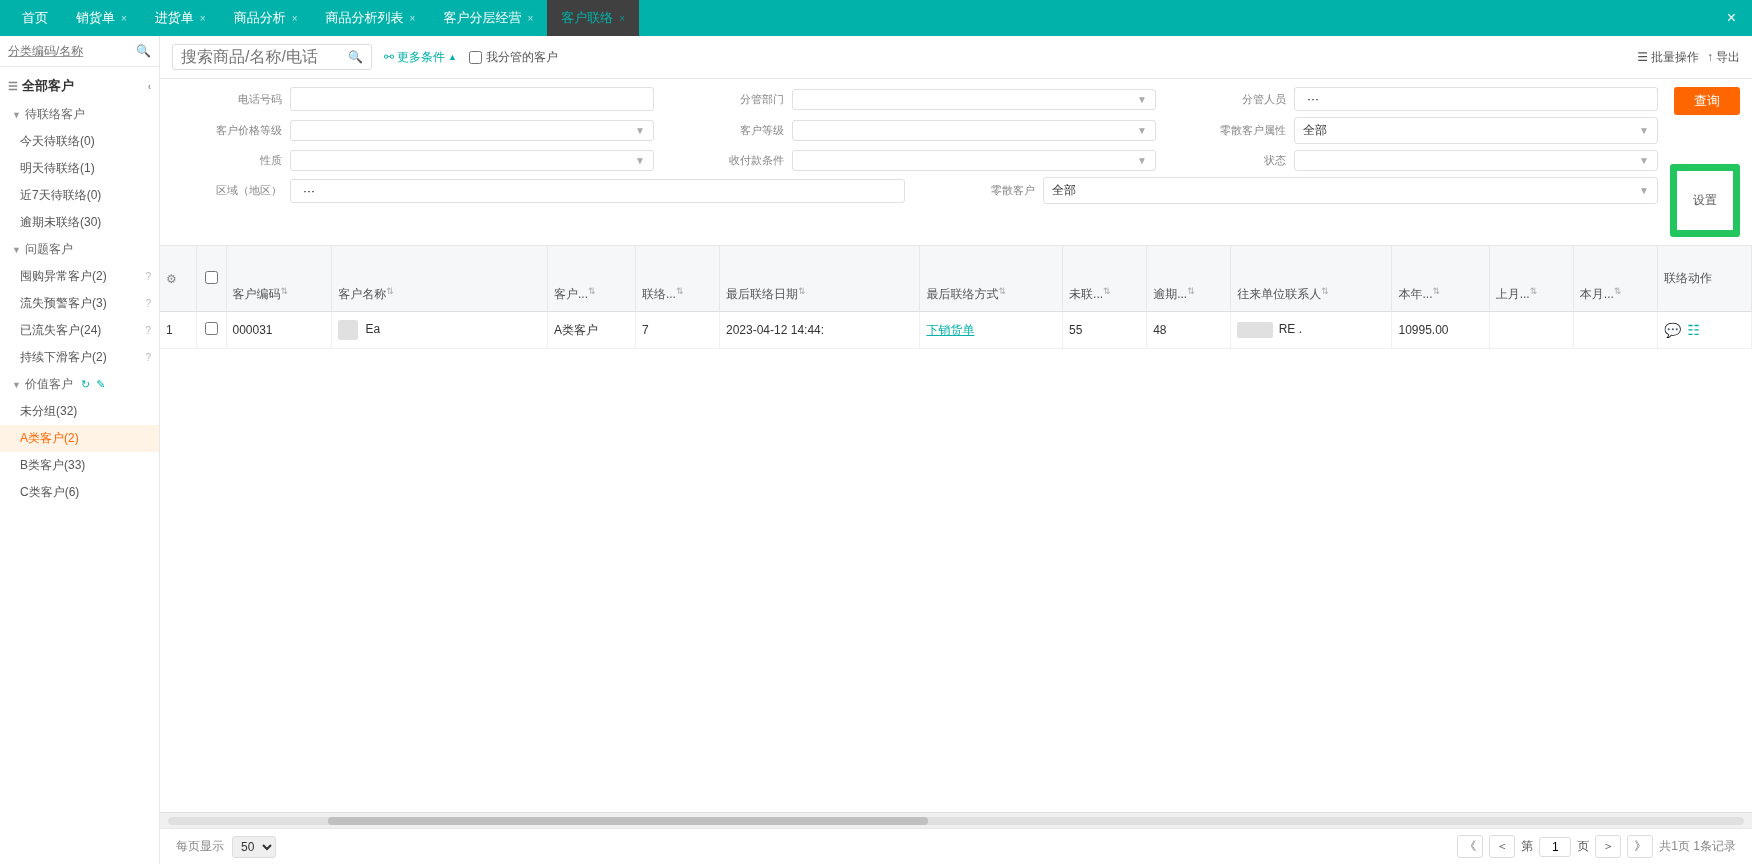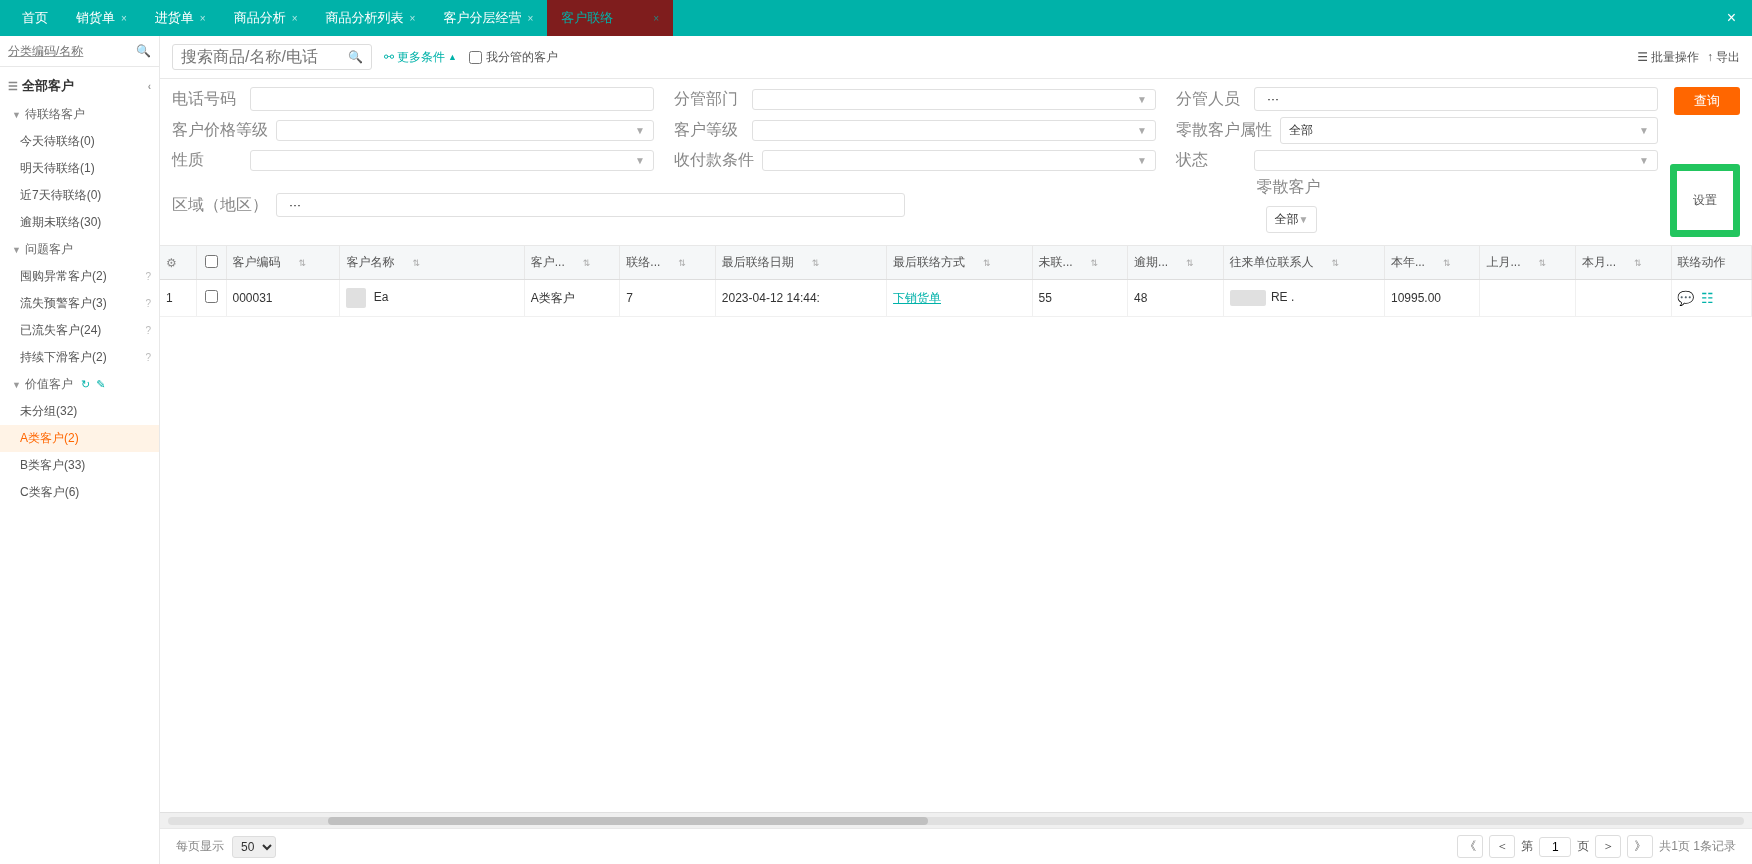--- a/index.html
+++ b/index.html
@@ -19,23 +19,22 @@
       padding: 0 14px;
       height: 36px;
       display: flex;
       align-items: center;
       cursor: pointer;
       font-size: 13px;
       position: relative;
       white-space: nowrap;
     }
     .top-nav .nav-item.active {
-      background: #7f1d1d;
+      background: #404040;
       color: #00b2a9;
-      gap: 34px;
     }
     .top-nav .nav-item .close-btn {
       margin-left: 6px;
       font-size: 10px;
       opacity: 0.7;
     }
     .top-nav .window-close {
       margin-left: auto;
       color: #fff;
       font-size: 16px;
@@ -194,23 +193,25 @@
     }
     .filter-row:last-child { margin-bottom: 0; }
     .filter-field {
       display: flex;
       align-items: center;
       flex: 1;
       gap: 8px;
     }
     .filter-label {
       color: #888;
-      font-size: 16px;
+      font-size: 11px;
       min-width: 70px;
+      text-align: right;
       white-space: nowrap;
+      margin-left: 40px;
     }
     .filter-input {
       flex: 1;
       border: 1px solid #e0e0e0;
       border-radius: 3px;
       padding: 4px 8px;
       font-size: 12px;
       color: #333;
       outline: none;
       background: #fff;
@@ -297,22 +298,23 @@
       text-align: left;
       color: #555;
       font-weight: normal;
       white-space: nowrap;
       border-right: 1px solid #e8e8e8;
       border-bottom: 1px solid #ddd;
       position: relative;
     }
     thead th .col-header {
       display: flex;
-      align-items: center;
-      gap: 18px;
+      align-items: flex-start;
+      gap: 0;
+      margin-top: 32px;
     }
     thead th .sort-icon { color: #aaa; font-size: 9px; }
     tbody tr {
       border-bottom: 1px solid #f0f0f0;
     }
     tbody td {
       padding: 8px 6px;
       color: #333;
       border-right: 1px solid #f0f0f0;
       white-space: nowrap;
@@ -602,21 +604,21 @@
           </div>
 
           <div class="filter-row">
             <div class="filter-field">
               <span class="filter-label">区域（地区）</span>
               <div class="filter-select-ellipsis">
                 <span></span>
                 <span>···</span>
               </div>
             </div>
-            <div class="filter-field" style="margin-left:20px;flex-direction:column;">
+            <div class="filter-field" style="margin-left:20px;">
               <span class="filter-label">零散客户</span>
               <div class="filter-select">
                 <span>全部</span>
                 <span class="arrow">▼</span>
               </div>
             </div>
           </div>
         </div>
 
         <div class="filter-actions-right">

